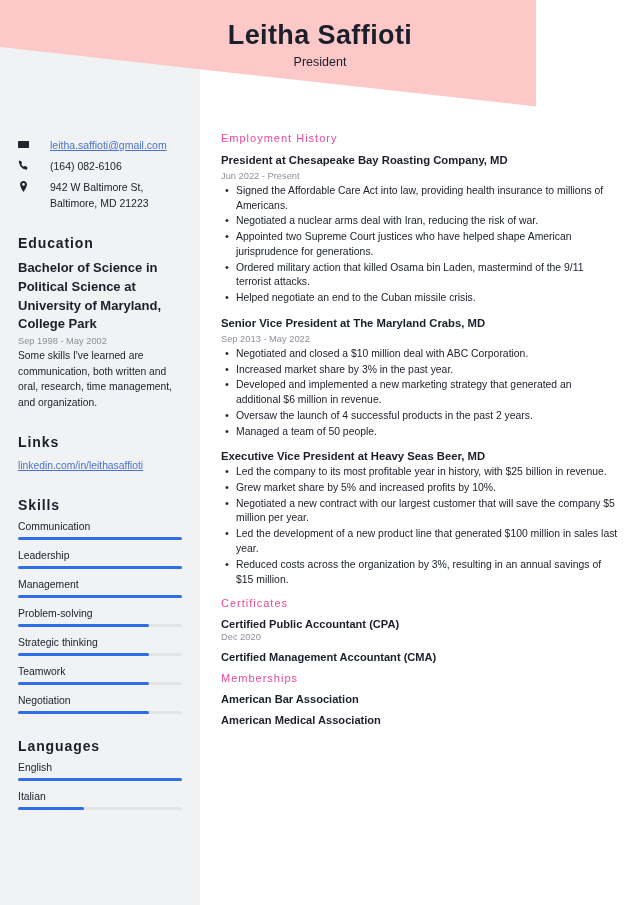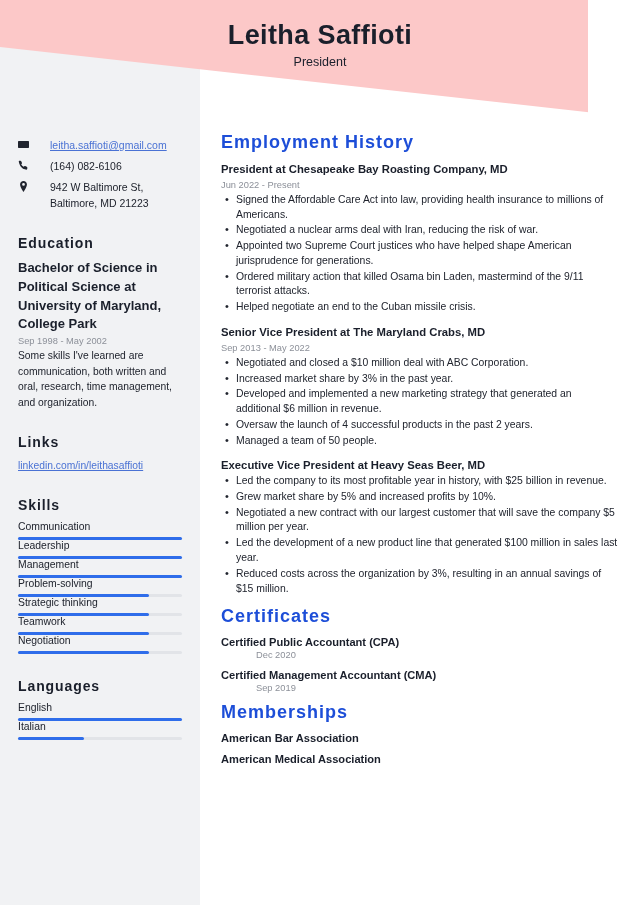--- a/index.html
+++ b/index.html
@@ -14,21 +14,21 @@
     width: 640px;
     height: 905px;
     overflow: hidden;
     background: #ffffff;
   }
 
   
   .header {
     position: absolute;
     top: 0; left: 0;
-    width: 588px;
+    width: 536px;
     height: 125px;
     background: #fcc8c8;
     clip-path: polygon(0 0, 640px 0, 640px 118px, 0 47px);
     z-index: 3;
   }
   .header-inner {
     position: absolute;
     top: 20px; left: 0;
     width: 640px;
     text-align: center;
@@ -106,21 +106,21 @@
     font-size: 10.3px;
     color: #20242e;
     line-height: 1.5;
   }
   .link-line {
     font-size: 10.3px;
     line-height: 1.5;
     margin-bottom: 2px;
   }
 
-  .skill-item { }
+  .skill-item { margin-bottom: 10px; }
   .skill-label {
     font-size: 10.4px;
     color: #20242e;
     margin-bottom: 5px;
   }
   .bar-track {
     position: relative;
     height: 3px;
     width: 100%;
     background: #e2e4e8;
@@ -139,23 +139,23 @@
     position: absolute;
     top: 0; left: 200px;
     width: 440px;
     height: 905px;
     z-index: 2;
     padding: 0 22px 0 21px;
   }
   .main-content { padding-top: 132px; }
 
   .main-heading {
-    font-size: 18px;
-    font-weight: bold;
-    color: #1d4ed8;
+    font-size: 11px;
+    font-weight: normal;
+    color: #ec4899;
     letter-spacing: 1px;
     margin-bottom: 9px;
   }
   .main-heading.spaced { }
 
   .job { margin-bottom: 10px; }
   .job-title {
     font-size: 11.3px;
     font-weight: bold;
     color: #1a1f2b;
@@ -192,21 +192,20 @@
   .cert { margin-bottom: 9px; }
   .cert-title {
     font-size: 11.1px;
     font-weight: bold;
     color: #1a1f2b;
   }
   .cert-date {
     font-size: 9.3px;
     color: #8c9099;
     margin-top: 2px;
-    margin-left: 35px;
   }
   .member-item {
     font-size: 11.1px;
     font-weight: bold;
     color: #1a1f2b;
     margin-bottom: 9px;
   }
 </style>
 </head>
 <body>
@@ -368,21 +367,20 @@
         </ul>
       </div>
 
       <h2 class="main-heading spaced">Certificates</h2>
       <div class="cert">
         <div class="cert-title">Certified Public Accountant (CPA)</div>
         <div class="cert-date">Dec 2020</div>
       </div>
       <div class="cert">
         <div class="cert-title">Certified Management Accountant (CMA)</div>
-        <div class="cert-date">Sep 2019</div>
       </div>
 
       <h2 class="main-heading spaced">Memberships</h2>
       <div class="member-item">American Bar Association</div>
       <div class="member-item">American Medical Association</div>
 
     </div>
   </main>
 
   <header class="header">

